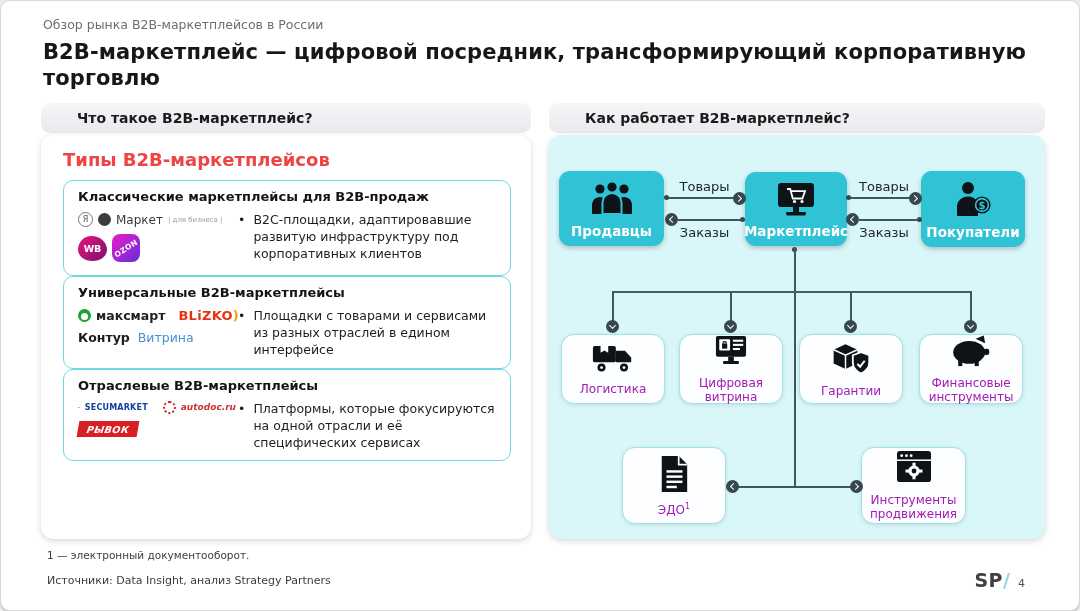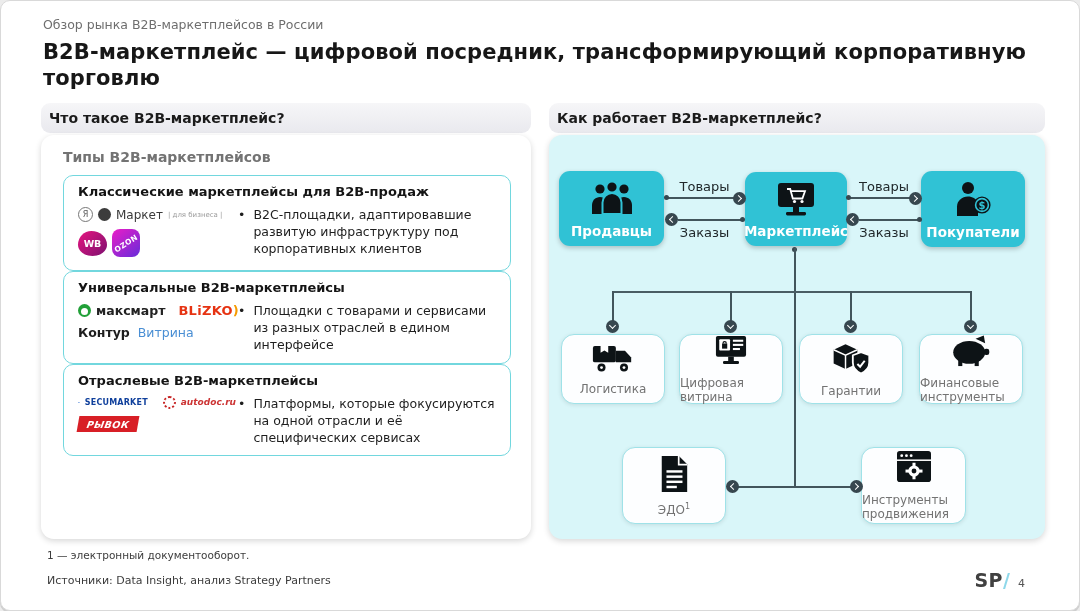--- a/index.html
+++ b/index.html
@@ -3,28 +3,28 @@
 <meta charset="utf-8">
 <style>
   html,body{margin:0;padding:0;background:#ececec;font-family:"DejaVu Sans","Liberation Sans",sans-serif;}
   .slide{position:relative;width:1078px;height:609px;background:#fff;border:1px solid #d9d9d9;border-radius:10px;overflow:hidden;box-shadow:0 2px 0 #cfcfcf;}
   .slide-inner{padding:14px 34px 0 40px;}
   .kicker{font-size:12.5px;color:#6e6e6e;margin:2px 0 8px 2px;}
   .title{font-size:21px;font-weight:bold;color:#171717;line-height:1.22;margin:0 0 12px 2px;letter-spacing:.1px;}
   .columns{display:flex;gap:18px;}
   .col{width:492px;position:relative;}
   .col.right{width:498px;}
-  .chip{height:30px;background:linear-gradient(#f6f6f8,#e9e9ee);border-radius:9px;display:flex;align-items:center;padding-left:8px;font-size:14px;font-weight:bold;color:#1b1b1b;}
+  .chip{height:30px;background:linear-gradient(#f6f6f8,#e9e9ee);border-radius:9px;display:flex;align-items:center;padding-left:36px;font-size:14px;font-weight:bold;color:#1b1b1b;}
   .card{position:relative;margin-top:0;height:404px;border-radius:13px;box-shadow:0 2px 6px rgba(0,0,0,.16);}
   .white-card{background:#fff;margin-top:2px;padding:14px 20px 0 22px;box-sizing:border-box;}
   .cyan-card{background:#d9f6f9;margin-top:2px;}
   
   .definition{font-size:14px;color:#1c1c1c;line-height:1.5;margin:4px 0 14px;}
   .definition b{font-weight:bold;}
-  .types-heading{font-size:14px;font-weight:bold;color:#737373;margin:0 0 10px;}
+  .types-heading{font-size:18px;font-weight:bold;color:#ef4444;margin:0 0 10px;}
   .type-box{border:1.6px solid #72d7de;border-radius:10px;padding:8px 12px 9px 14px;box-sizing:border-box;}
   .type-title{font-size:13px;font-weight:bold;color:#141414;margin-bottom:7px;}
   .type-body{display:flex;align-items:flex-start;}
   .logo-col{width:158px;flex:none;display:flex;flex-direction:column;gap:7px;padding-top:1px;}
   .logo-row{display:flex;align-items:center;gap:5px;}
   .bullet-item{display:flex;font-size:12.5px;color:#1e1e1e;line-height:1.35;flex:1;padding-top:1px;}
   .bullet-marker{margin:0 8px 0 2px;}
   
   .ya-circle{width:13px;height:13px;border:1.4px solid #777;border-radius:50%;display:inline-flex;align-items:center;justify-content:center;font-size:8px;color:#555;flex:none;}
   .ya-dot{width:13px;height:13px;border-radius:50%;background:#3c3c3c;flex:none;}
@@ -43,21 +43,21 @@
   .sec-text{font-size:8px;font-weight:800;color:#10409c;letter-spacing:.2px;}
   .ad-icon{width:13px;height:13px;border-radius:50%;border:2.5px dotted #c62222;box-sizing:border-box;flex:none;margin-left:10px;}
   .ad-text{font-size:9px;font-weight:bold;font-style:italic;color:#c33;}
   .ryvok{display:inline-block;background:#d81f26;color:#fff;font-weight:800;font-style:italic;font-size:9.5px;padding:2.5px 9px;transform:skewX(-10deg);letter-spacing:.5px;}
   
   .diagram{position:absolute;inset:0;}
   .abox{position:absolute;background:#30c2d5;border-radius:11px;box-shadow:0 2px 5px rgba(0,0,0,.22);display:flex;flex-direction:column;align-items:center;justify-content:flex-end;padding-bottom:7px;box-sizing:border-box;}
   .abox .aicon{position:absolute;top:10px;left:0;right:0;display:flex;justify-content:center;}
   .abox .alabel{font-size:13.5px;font-weight:bold;color:#fff;white-space:nowrap;}
   .sbox{position:absolute;background:#fdfeff;border:1.6px solid #9fe2e8;border-radius:13px;box-shadow:0 1px 4px rgba(0,0,0,.10);display:flex;flex-direction:column;align-items:center;justify-content:center;gap:5px;box-sizing:border-box;}
-  .sbox .slabel{font-size:12px;color:#737373;line-height:1.18;}
+  .sbox .slabel{font-size:12px;color:#a21caf;text-align:center;line-height:1.18;}
   .hline{position:absolute;height:2px;background:#42555c;}
   .vline{position:absolute;width:2px;background:#42555c;}
   .thin{background:#4a5d64;}
   .dot{position:absolute;width:5px;height:5px;border-radius:50%;background:#37474f;}
   .chev{position:absolute;width:13px;height:13px;border-radius:50%;background:#37474f;display:flex;align-items:center;justify-content:center;z-index:3;}
   .chev::after{content:"";width:4px;height:4px;border-right:1.8px solid #fff;border-bottom:1.8px solid #fff;display:block;}
   .chev.right::after{transform:rotate(-45deg);margin-left:-2px;}
   .chev.left::after{transform:rotate(135deg);margin-right:-2px;}
   .chev.down::after{transform:rotate(45deg);margin-top:-2px;}
   .flabel{position:absolute;font-size:13px;color:#20282b;text-align:center;}

